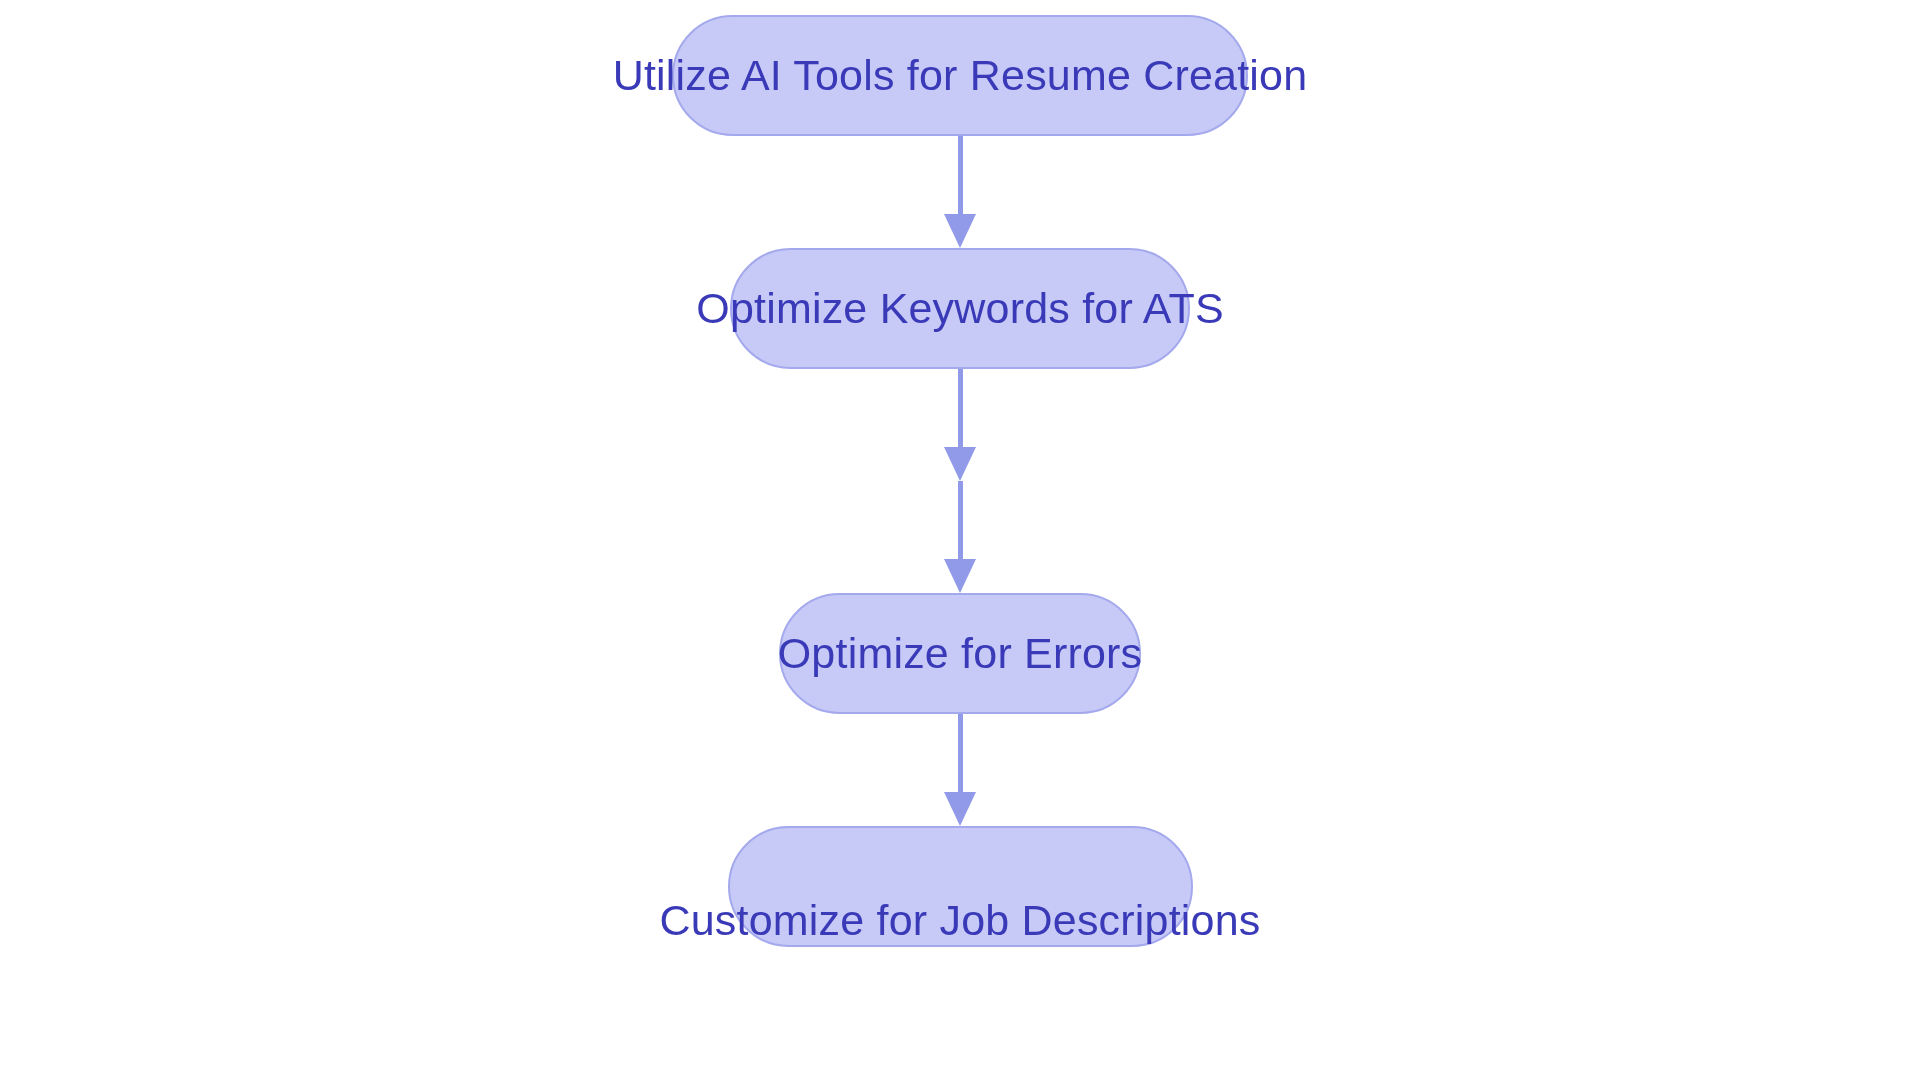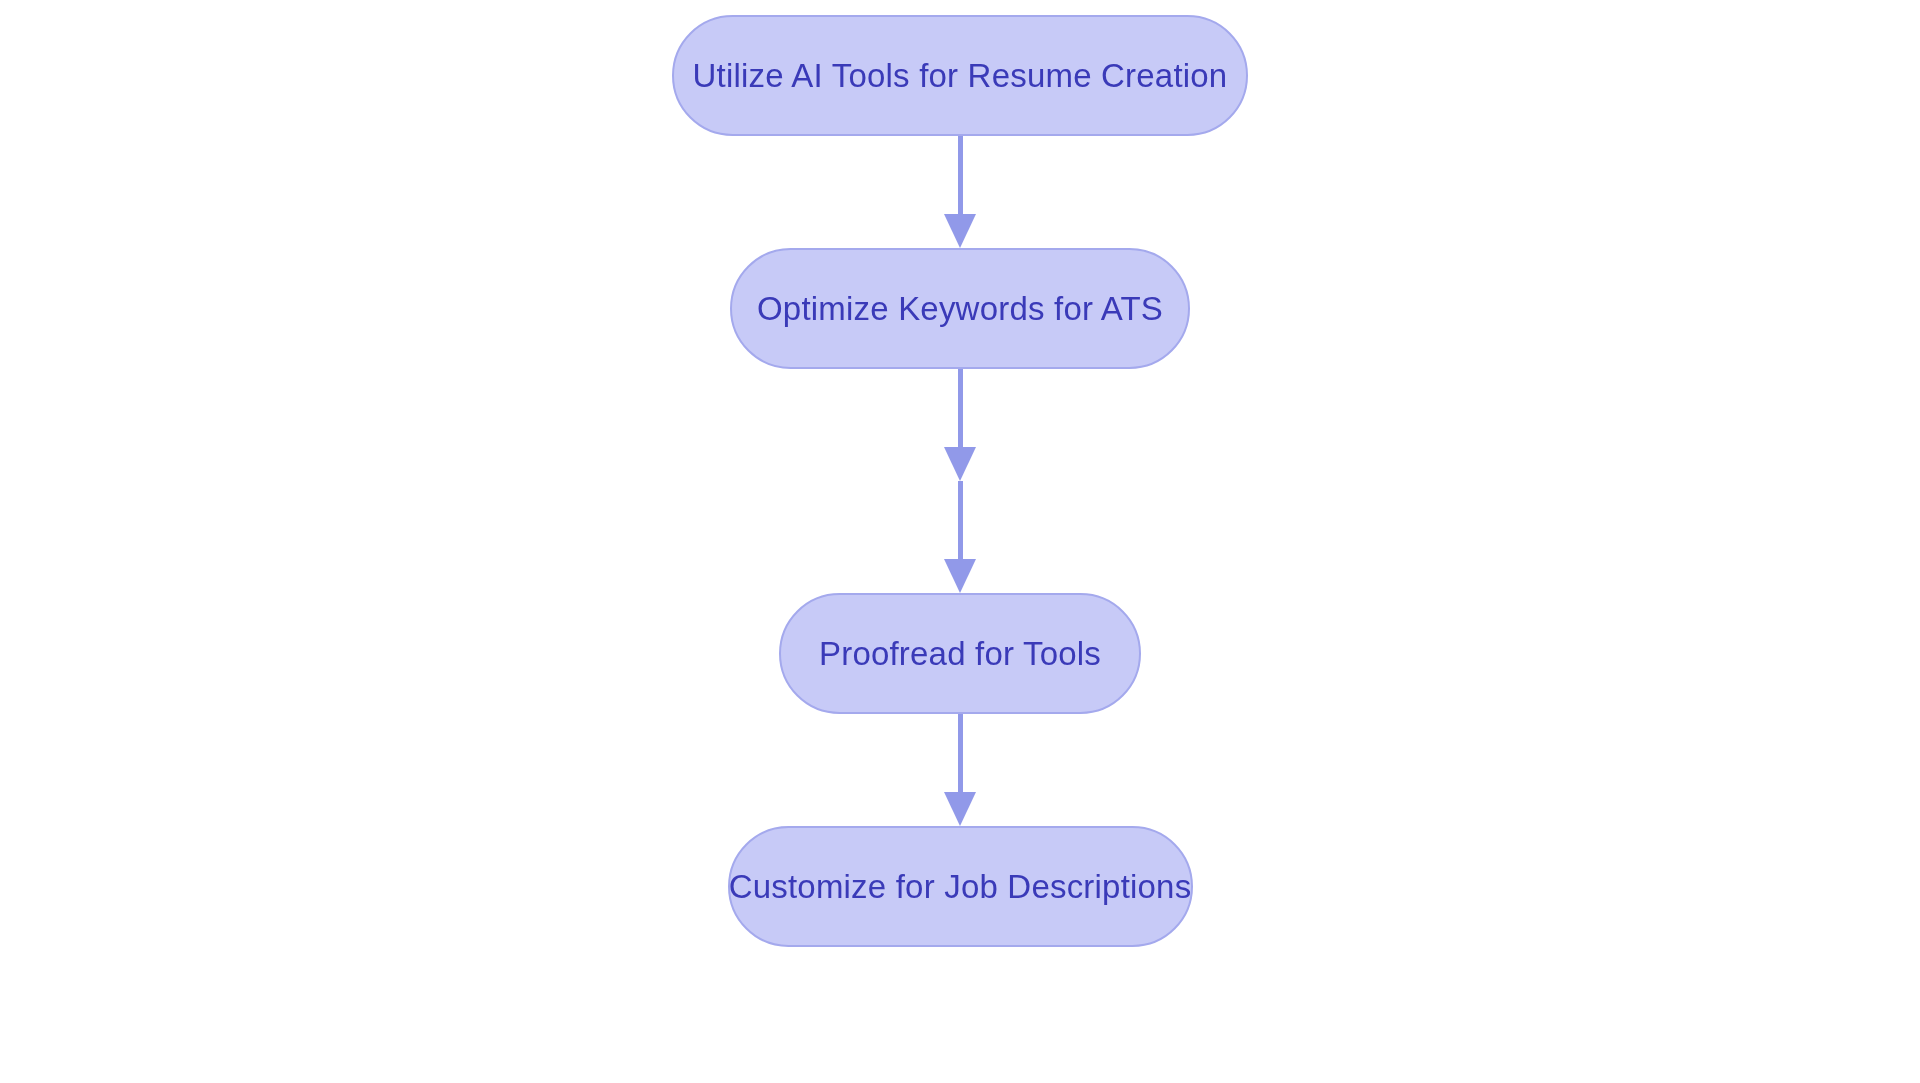--- a/index.html
+++ b/index.html
@@ -30,29 +30,29 @@
     border-radius:60.5px;
     background:var(--node-fill);
     border:2px solid var(--node-border);
     display:flex;
     align-items:center;
     justify-content:center;
     flex:0 0 auto;
   }
   .node span{
     color:var(--node-text);
-    font-size:33px;
+    font-size:43px;
     letter-spacing:0.2px;
     white-space:nowrap;
   }
   .node-1{width:576px;}
   .node-2{width:460px;justify-content:center;}
   .node-3{width:459px;}
   .node-4{width:362px;}
-  .node-5{width:465px;}
+  .node-5{width:465px;align-items:flex-end;}
   .connector{
     height:112px;
     width:32px;
     display:flex;
     flex-direction:column;
     align-items:center;
     flex:0 0 auto;
   }
   .connector .line{
     width:5px;
@@ -90,21 +90,21 @@
     <div class="head"></div>
   </div>
 
 
   <div class="connector">
     <div class="line"></div>
     <div class="head"></div>
   </div>
 
   <div class="node node-4">
-    <span>Proofread for Tools</span>
+    <span>Optimize for Errors</span>
   </div>
 
   <div class="connector">
     <div class="line"></div>
     <div class="head"></div>
   </div>
 
   <div class="node node-5">
     <span>Customize for Job Descriptions</span>
   </div>

